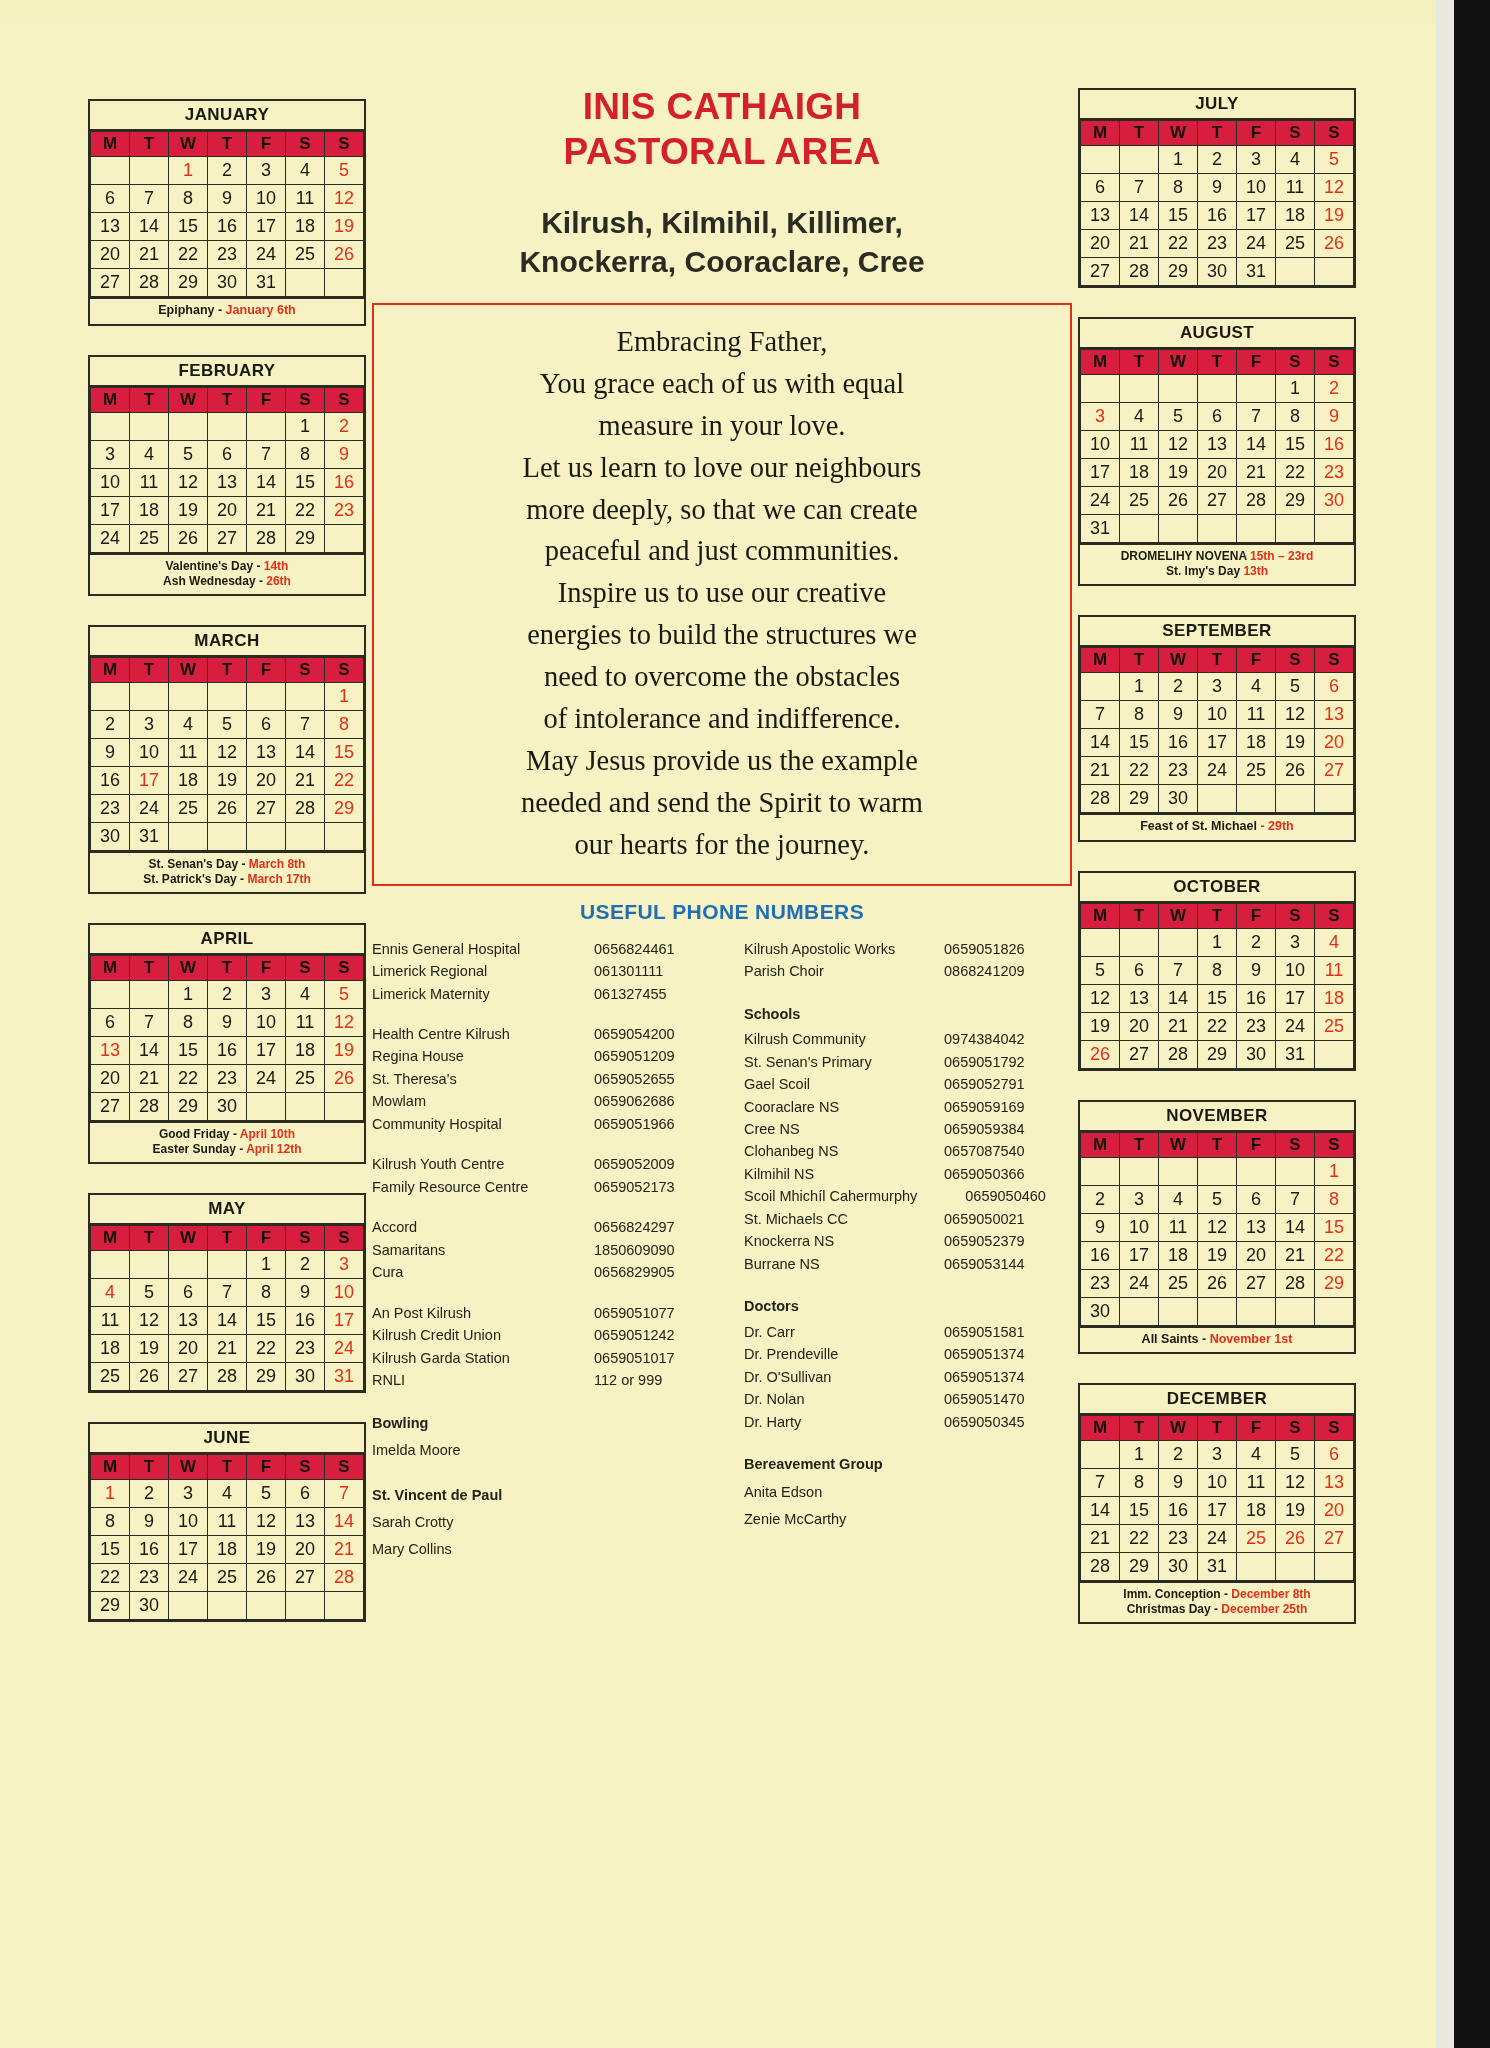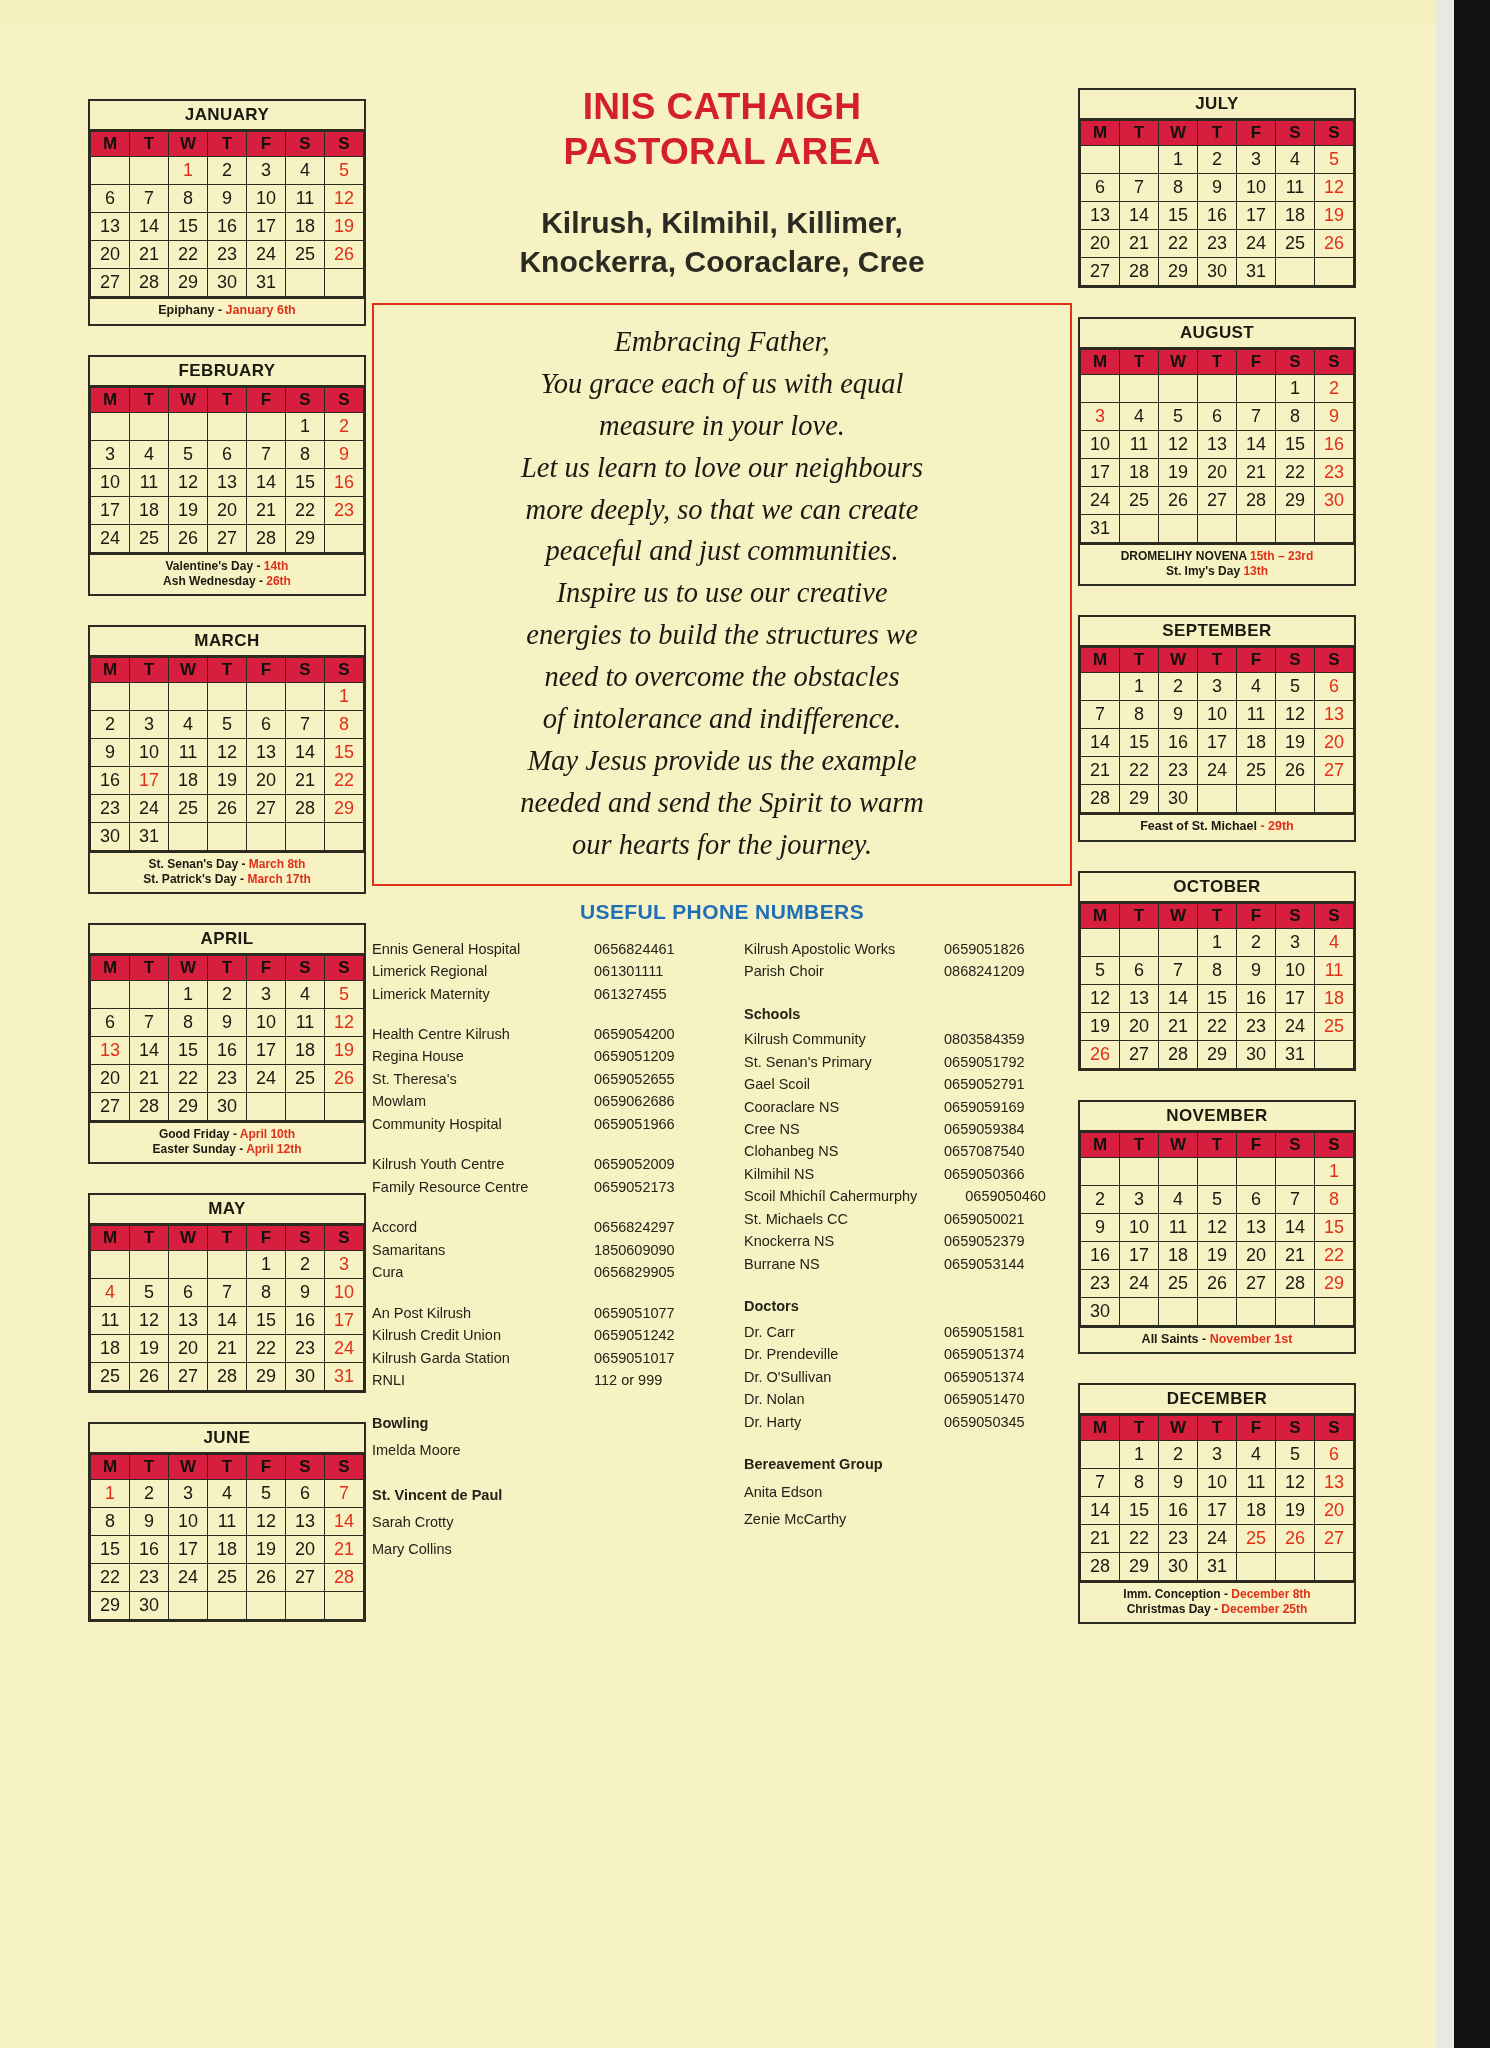--- a/index.html
+++ b/index.html
@@ -83,21 +83,20 @@
     font-size:30px;
     font-weight:bold;
     line-height:1.28;
     margin-top:30px;
   }
   .prayer-box{
     margin-top:22px;
     border:2px solid #e03018;
     padding:16px 18px 18px;
     background:#f7f2c4;
-    font-style:italic;
   }
   .prayer{
     font-family:"Liberation Serif", serif;
     font-size:28.5px;
     line-height:1.47;
     color:#1a1a12;
     text-align:center;
     margin:0;
   }
 
@@ -640,21 +639,21 @@
             <span class="num">0659051826</span>
           </div>
           <div class="prow">
             <span class="nm">Parish Choir</span>
             <span class="num">0868241209</span>
           </div>
           <div class="gap"></div>
           <div class="grp">Schools</div>
           <div class="prow">
             <span class="nm">Kilrush Community</span>
-            <span class="num">0803584359</span>
+            <span class="num">0974384042</span>
           </div>
           <div class="prow">
             <span class="nm">St. Senan's Primary</span>
             <span class="num">0659051792</span>
           </div>
           <div class="prow">
             <span class="nm">Gael Scoil</span>
             <span class="num">0659052791</span>
           </div>
           <div class="prow">

